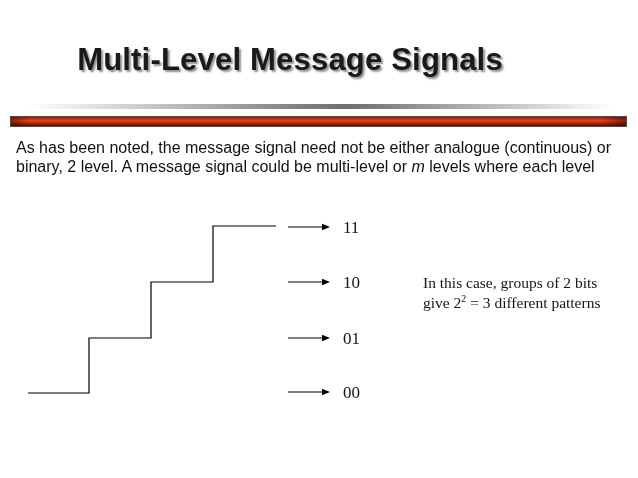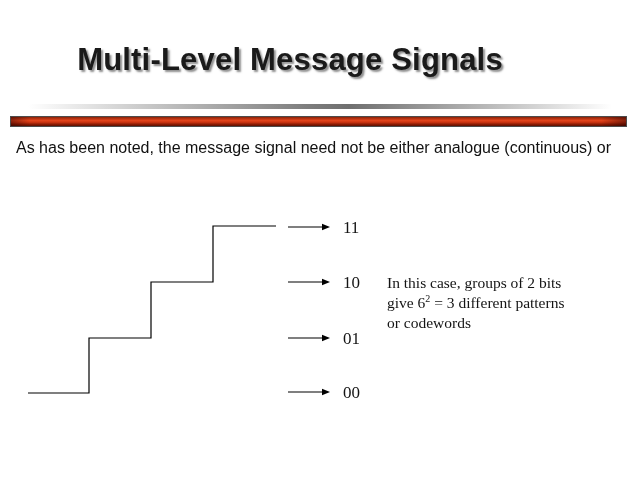--- a/index.html
+++ b/index.html
@@ -54,35 +54,36 @@
     position:absolute;left:0;top:0;width:638px;height:478px;
   }
   .note{
     position:absolute;
     left:387px;top:273px;width:200px;
     font-family:"Liberation Serif",serif;
     font-size:15.5px;
     line-height:20px;
     color:#141414;
   }
-  .note .tline{white-space:nowrap;}
+  .note .tline{white-space:nowrap;margin-left:36px;}
   .note sup{font-size:10px;line-height:0;}
 </style>
 </head>
 <body>
 
 <div class="slide">
 
   <div class="title">Multi-Level Message Signals</div>
 
   <div class="swoosh"></div>
   <div class="redbar"></div>
 
   <div class="paragraph">
       <div class="tline"><span>As has been noted, the message signal need not be either analogue (continuous) or</span></div>
+      <div class="tline"><span>binary, 2 level. A message signal could be multi-level or </span><em>m</em><span> levels where each level</span></div>
     </div>
 
   <svg class="diagram-svg" viewBox="0 0 638 478" xmlns="http://www.w3.org/2000/svg">
     <polyline fill="none" stroke="#000000" stroke-width="1.2" points="28,393 89,393 89,338 151,338 151,282 213,282 213,226 276,226"></polyline>
     <g>
         <line x1="288" y1="227" x2="322" y2="227" stroke="#000000" stroke-width="1.2"></line>
         <polygon points="330,227 322,223.8 322,230.2" fill="#000000"></polygon>
         <text x="343" y="232.5" font-family="&quot;Liberation Serif&quot;, serif" font-size="17" fill="#141414">11</text>
         <line x1="288" y1="282" x2="322" y2="282" stroke="#000000" stroke-width="1.2"></line>
         <polygon points="330,282 322,278.8 322,285.2" fill="#000000"></polygon>
@@ -91,17 +92,16 @@
         <polygon points="330,338 322,334.8 322,341.2" fill="#000000"></polygon>
         <text x="343" y="343.5" font-family="&quot;Liberation Serif&quot;, serif" font-size="17" fill="#141414">01</text>
         <line x1="288" y1="392" x2="322" y2="392" stroke="#000000" stroke-width="1.2"></line>
         <polygon points="330,392 322,388.8 322,395.2" fill="#000000"></polygon>
         <text x="343" y="397.5" font-family="&quot;Liberation Serif&quot;, serif" font-size="17" fill="#141414">00</text>
       </g>
   </svg>
 
   <div class="note">
       <div class="tline"><span>In this case, groups of 2 bits</span></div>
-      <div class="tline"><span>give 6</span><sup>2</sup><span> = 3 different patterns</span></div>
-      <div class="tline"><span>or codewords</span></div>
+      <div class="tline"><span>give 2</span><sup>2</sup><span> = 3 different patterns</span></div>
     </div>
 
 </div>
 
 </body></html>

